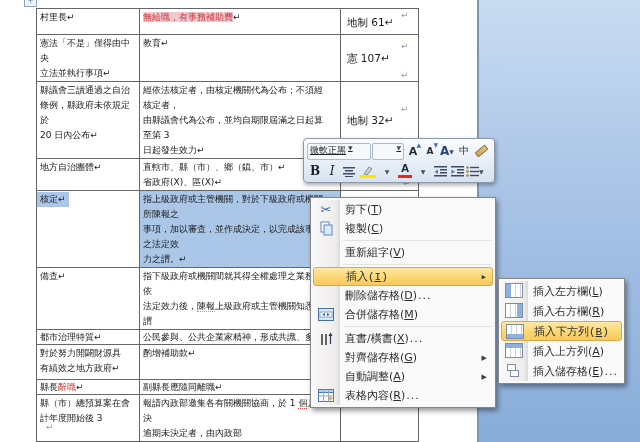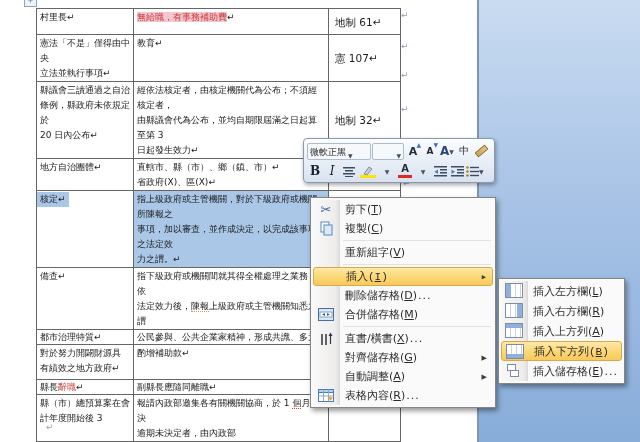--- a/index.html
+++ b/index.html
@@ -5,21 +5,21 @@
   html,body{margin:0;padding:0;}
   body{width:640px;height:442px;overflow:hidden;position:relative;
        font-family:"DejaVu Sans",sans-serif;background:#fff;}
   #stage{position:absolute;inset:0;}
   
   .app-bg{position:absolute;top:0;bottom:0;left:477px;right:0;
       background:linear-gradient(180deg,#c9dbf1 0%,#a8c3e6 45%,#88add9 100%);}
   .page-edge{position:absolute;top:0;bottom:0;left:477px;width:2px;background:#7c96b6;}
   
   .doc-table{position:absolute;left:36px;top:8px;border-collapse:collapse;table-layout:fixed;}
-  .doc-table td{border:1px solid #666;vertical-align:top;padding:1px 3px 0 3px;
+  .doc-table td{border:1px solid #666;vertical-align:top;padding:1px 9px 0 3px;
       font-size:9px;line-height:15px;color:#1a1a1a;overflow:hidden;white-space:pre-line;
       word-break:break-all;}
   .doc-table td.c1{width:90px;}
   .doc-table td.c2{width:188px;}
   .doc-table td.c3{width:62px;font-size:10.5px;vertical-align:middle;padding-left:6px;white-space:nowrap;}
   .tight td{line-height:13px;}
   .redtxt{color:#cb3b3b;}
   .pinkhl{background:#f2c7d0;color:#cb3b3b;}
   .selbg{background:#aac7e8;}
   .selband{display:inline-block;background:#aac7e8;margin:0 -3px;padding:0 3px;}
@@ -28,22 +28,22 @@
   .pmark{color:#8fa0b8;font-size:8px;}
   .float-pmark{position:absolute;color:#8fa0b8;font-size:9px;}
   .move-handle{position:absolute;left:24px;top:-4px;width:11px;height:9px;border:1px solid #90a4c0;
       background:#eef3fa;font-size:7px;line-height:9px;text-align:center;color:#5f7aa5;}
   
   .minibar{position:absolute;left:303px;top:138px;width:192px;height:45px;
       background:linear-gradient(180deg,#fbfdff 0%,#e9eff7 50%,#d8e2ef 100%);
       border:1px solid #8a99ad;border-radius:4px;box-shadow:1px 2px 4px rgba(0,0,0,.35);
       padding:2px 3px;box-sizing:border-box;}
   .mb-row{display:flex;align-items:center;height:20px;gap:1px;}
-  .combo{display:flex;align-items:flex-end;border:1px solid #aebbcb;background:#f6f9fc;
-      height:15px;font-size:9px;padding:0 2px;color:#222;border-radius:2px;}
+  .combo{display:flex;align-items:flex-start;border:1px solid #aebbcb;background:#f6f9fc;
+      height:15px;font-size:9px;padding:0 2px;color:#222;border-radius:2px;text-decoration:underline;}
   .combo .dd{margin-left:2px;}
   .dd{font-size:6px;color:#44505e;}
   .mbtn{display:inline-flex;align-items:center;justify-content:center;height:18px;min-width:16px;
       border-radius:2px;position:relative;}
   .glyphA{font-weight:bold;color:#1f2c3a;font-size:11px;}
   .tiny-up{position:absolute;top:0;right:0;font-size:6px;color:#3b6fbd;line-height:6px;}
   .serifB{font-family:"DejaVu Serif",serif;font-weight:bold;font-size:12px;color:#16202c;}
   .serifI{font-family:"DejaVu Serif",serif;font-style:italic;font-size:12px;color:#16202c;}
   .bar-under{position:absolute;left:2px;right:2px;bottom:2px;height:3px;}
   .yellowbar{background:#ffe400;}
@@ -343,35 +343,35 @@
       <span><span>插入左方欄(</span><span class="mn">L</span><span>)</span></span>
     </div>
     <div class="mi" style="height:20px">
       <span class="mi-ico">
           <span class="tblico">
             <span class="band band-right"></span>
           </span>
         </span>
       <span><span>插入右方欄(</span><span class="mn">R</span><span>)</span></span>
     </div>
+    <div class="mi mi-hl" style="height:18px">
+      <span class="mi-ico">
+          <span class="tblico">
+            <span class="band band-bottom"></span>
+          </span>
+        </span>
+      <span><span>插入下方列(</span><span class="mn">B</span><span>)</span></span>
+    </div>
     <div class="mi" style="height:20px">
       <span class="mi-ico">
           <span class="tblico">
             <span class="band band-top"></span>
           </span>
         </span>
       <span><span>插入上方列(</span><span class="mn">A</span><span>)</span></span>
-    </div>
-    <div class="mi mi-hl" style="height:18px">
-      <span class="mi-ico">
-          <span class="tblico">
-            <span class="band band-bottom"></span>
-          </span>
-        </span>
-      <span><span>插入下方列(</span><span class="mn">B</span><span>)</span></span>
     </div>
     <div class="mi" style="height:20px">
       <span class="mi-ico">
         <span class="cellsico">
             <div style="left:0;top:0"></div>
             <div style="left:3px;top:6px"></div>
           </span>
       </span>
       <span><span>插入儲存格(</span><span class="mn">E</span><span class="ellip">)...</span></span>
     </div>

